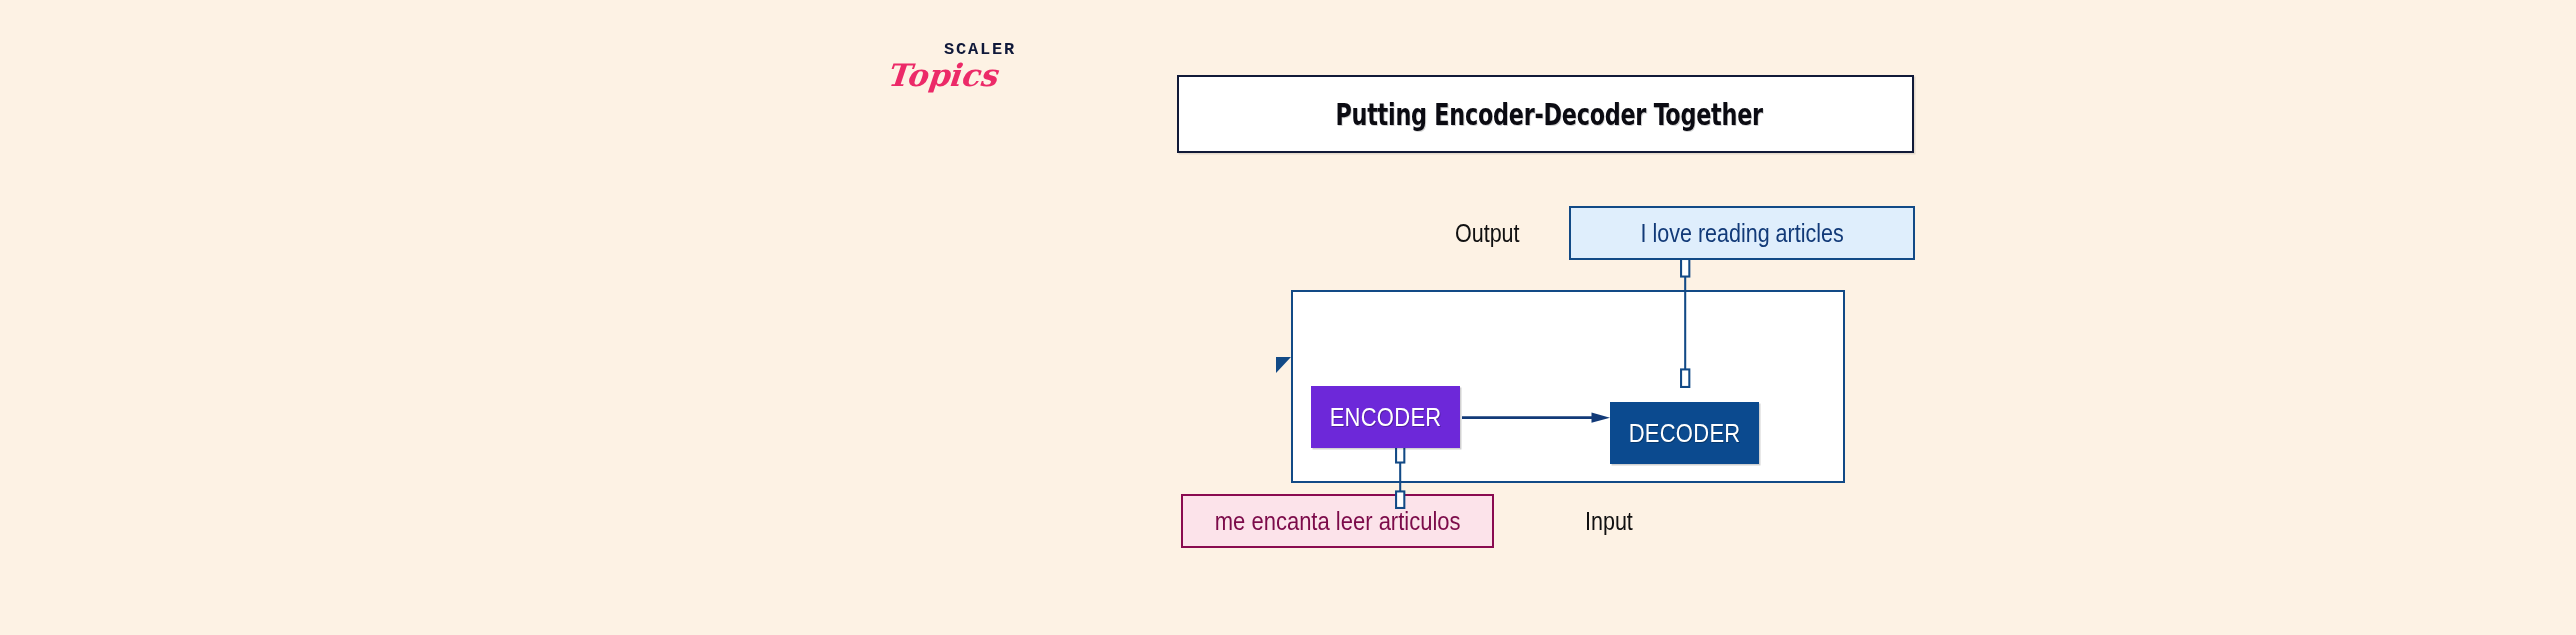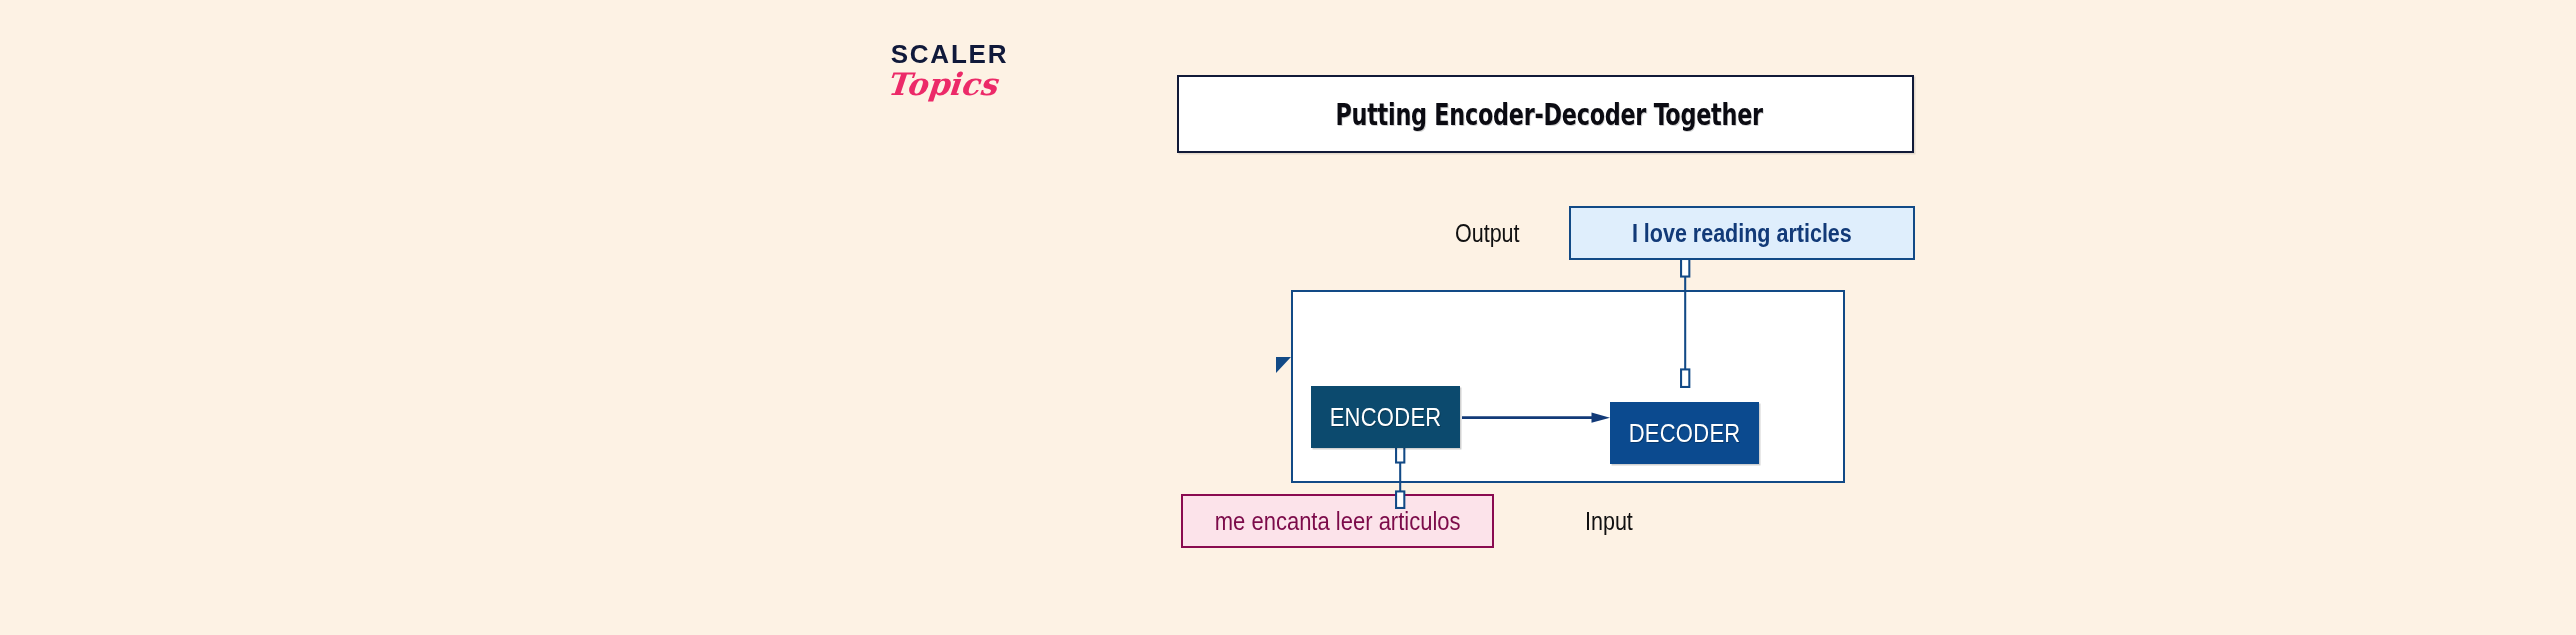--- a/index.html
+++ b/index.html
@@ -24,27 +24,27 @@
 
   
   .logo {
     position: absolute;
     left: 882px;
     top: 41px;
     width: 134px;
     height: 88px;
   }
   .logo-scaler {
-    font-family: Liberation Sans, sans-serif;
+    font-family: Liberation Mono, monospace;
     font-weight: 700;
-    font-size: 26px;
+    font-size: 17px;
     letter-spacing: 1.8px;
     color: #10193a;
     line-height: 1;
-    text-align: center;
+    text-align: right;
     padding-left: 1px;
   }
   .logo-topics {
     font-family: "DejaVu Serif", serif;
     font-style: italic;
     font-weight: 700;
     font-size: 31px;
     color: #ec2a68;
     line-height: 1;
     margin-top: 2.1px;
@@ -96,21 +96,20 @@
     left: 1569px;
     top: 206px;
     width: 346px;
     height: 54px;
     background: #dfeefc;
     border: 2.6px solid #124a86;
     box-sizing: border-box;
     display: flex;
     align-items: center;
     justify-content: center;
-    font-weight: bold;
   }
   .output-text {
     font-family: "Liberation Sans Narrow", "Liberation Sans", sans-serif;
     font-size: 25px;
     color: #123a78;
     transform: scaleX(0.86);
     white-space: nowrap;
   }
 
   
@@ -159,21 +158,21 @@
     z-index: 7;
   }
 
   
   .encoder-box {
     position: absolute;
     left: 1311px;
     top: 386px;
     width: 149px;
     height: 62px;
-    background: #0c4a6e;
+    background: #6d28d9;
     display: flex;
     align-items: center;
     justify-content: center;
     box-shadow: 1.5px 1.5px 0 rgba(0,0,0,0.18);
     z-index: 5;
   }
   .encoder-text {
     font-family: "Liberation Sans Narrow", "Liberation Sans", sans-serif;
     font-size: 25px;
     color: #ffffff;

